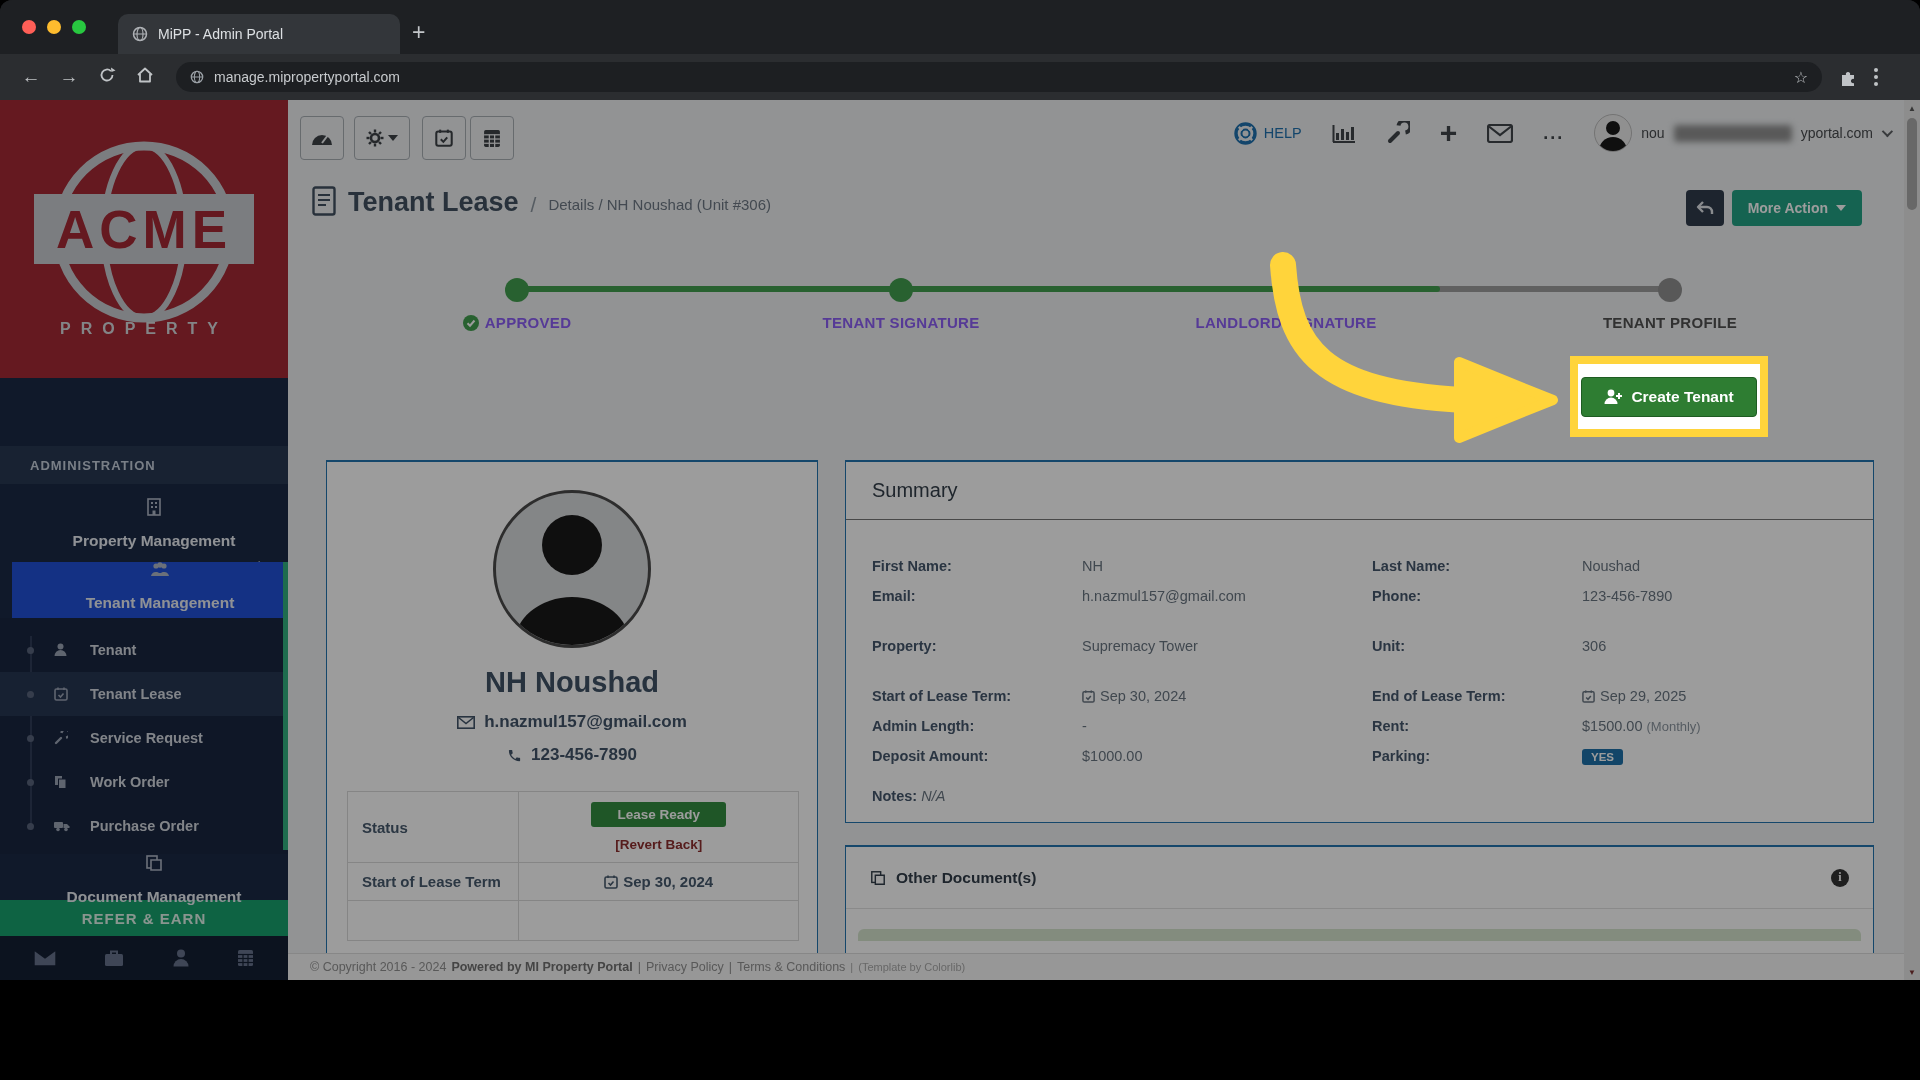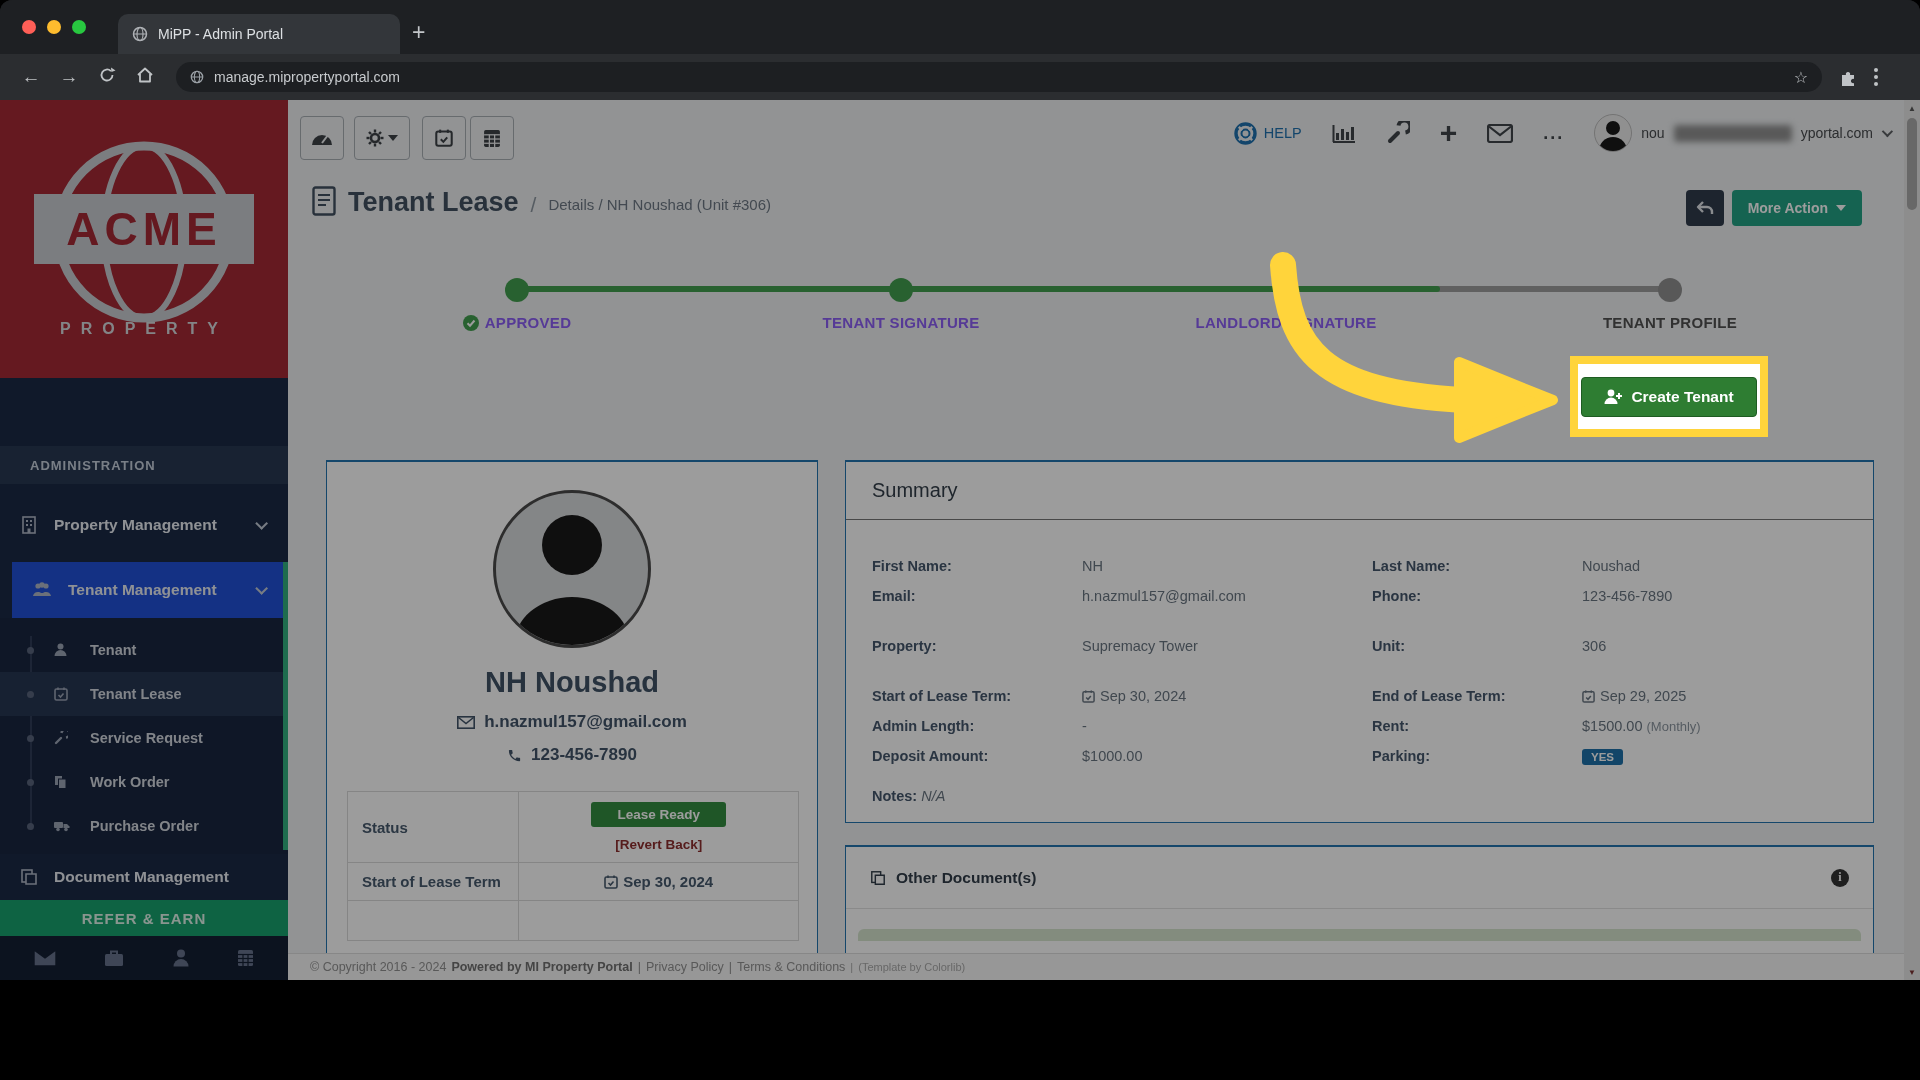--- a/index.html
+++ b/index.html
@@ -21,24 +21,24 @@
   .kebab i { width:4px; height:4px; border-radius:50%; background:#c0c3c6; }
 
   
   .viewport { position:absolute; top:100px; left:0; width:1920px; height:880px; background:#eef0f2; overflow:hidden; }
   .dim { position:absolute; inset:0; background:rgba(8,8,8,0.40); z-index:50; pointer-events:none; }
 
   
   .sidebar { position:absolute; left:0; top:0; width:288px; height:880px; background:#172642; }
   .logo-block { height:278px; background:#a32531; position:relative; overflow:hidden; }
   .logo-band { position:absolute; left:34px; right:34px; top:94px; height:70px; background:#c9ccd1; display:flex; align-items:center; justify-content:center; z-index:2; }
-  .logo-brand { color:#a32531; font-size:46px; font-weight:800; letter-spacing:5px; }
+  .logo-brand { color:#a32531; font-size:53px; font-weight:800; letter-spacing:5px; }
   .logo-sub { position:absolute; bottom:40px; width:100%; text-align:center; color:#d6d9dd; letter-spacing:10px; font-size:16px; font-weight:600; z-index:2; }
   .admin-band { margin-top:68px; height:38px; background:#24344f; color:#c5cfdc; font-size:13px; font-weight:700; letter-spacing:1px; display:flex; align-items:center; padding-left:30px; }
-  .side-item { height:54px; display:flex; align-items:center; gap:16px; padding-left:20px; color:#e9edf3; font-size:15.5px; font-weight:600; position:relative; }
+  .side-item { height:54px; display:flex; align-items:center; gap:16px; padding-left:20px; color:#e9edf3; font-size:15.5px; font-weight:600; position:relative;flex-direction:column; }
   .side-item.pm { margin-top:14px; }
   .side-item.tm { margin-top:10px; height:56px; background:#1d4ed8;margin-left:12px; }
   .chev { margin-left:auto; margin-right:24px; width:9px; height:9px; border-right:2px solid #c2cad6; border-bottom:2px solid #c2cad6; transform:rotate(45deg) translateY(-3px); }
   .green-bar { position:absolute; right:0; top:462px; width:5px; height:288px; background:#2eaf7d; z-index:3; }
   .submenu { background:#15223c; padding:10px 0 6px; position:relative; }
   .submenu::before { content:''; position:absolute; left:30px; top:18px; bottom:24px; width:2px; background:#2c3a55; }
   .sub-item { height:44px; display:flex; align-items:center; position:relative; padding-left:90px; color:#d3d8e0; font-size:14.5px; font-weight:600; }
   .sub-item .dot { position:absolute; left:27px; width:7px; height:7px; background:#56627a; border-radius:50%; }
   .sub-item .sic { position:absolute; left:54px; width:18px; text-align:center; color:#9aa3b5; }
   .sub-item.active { background:#22324f; }

